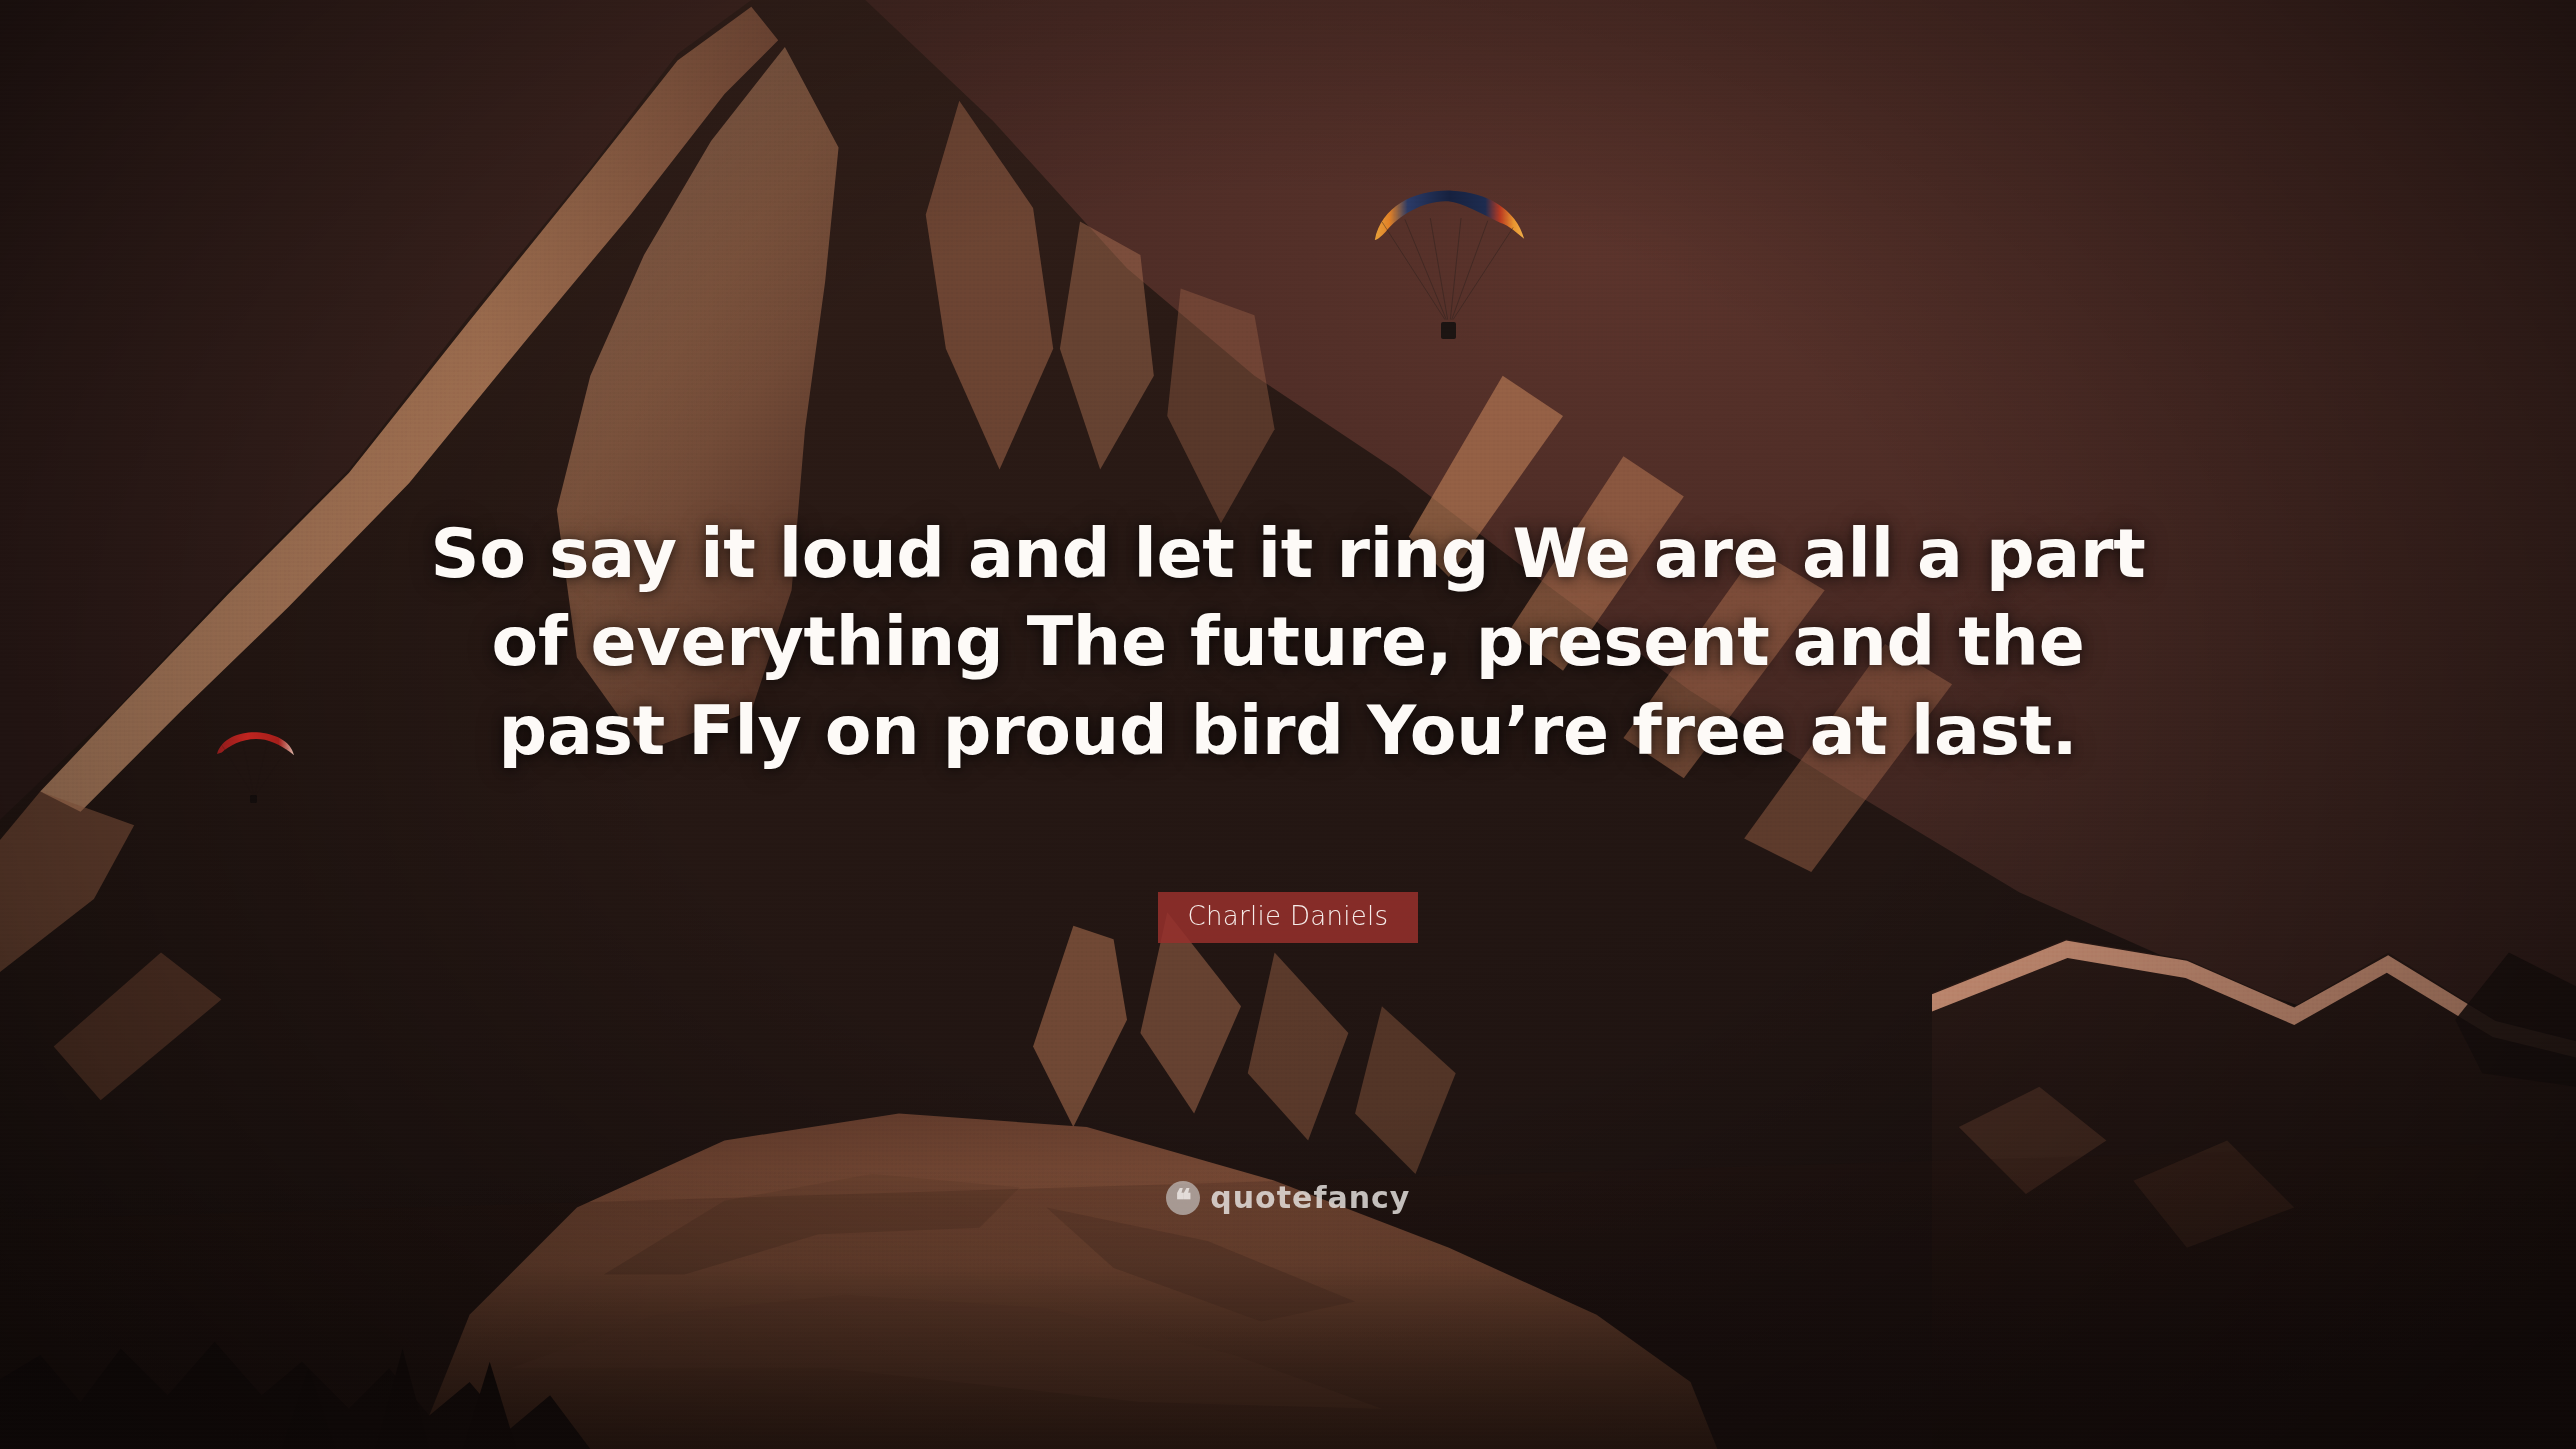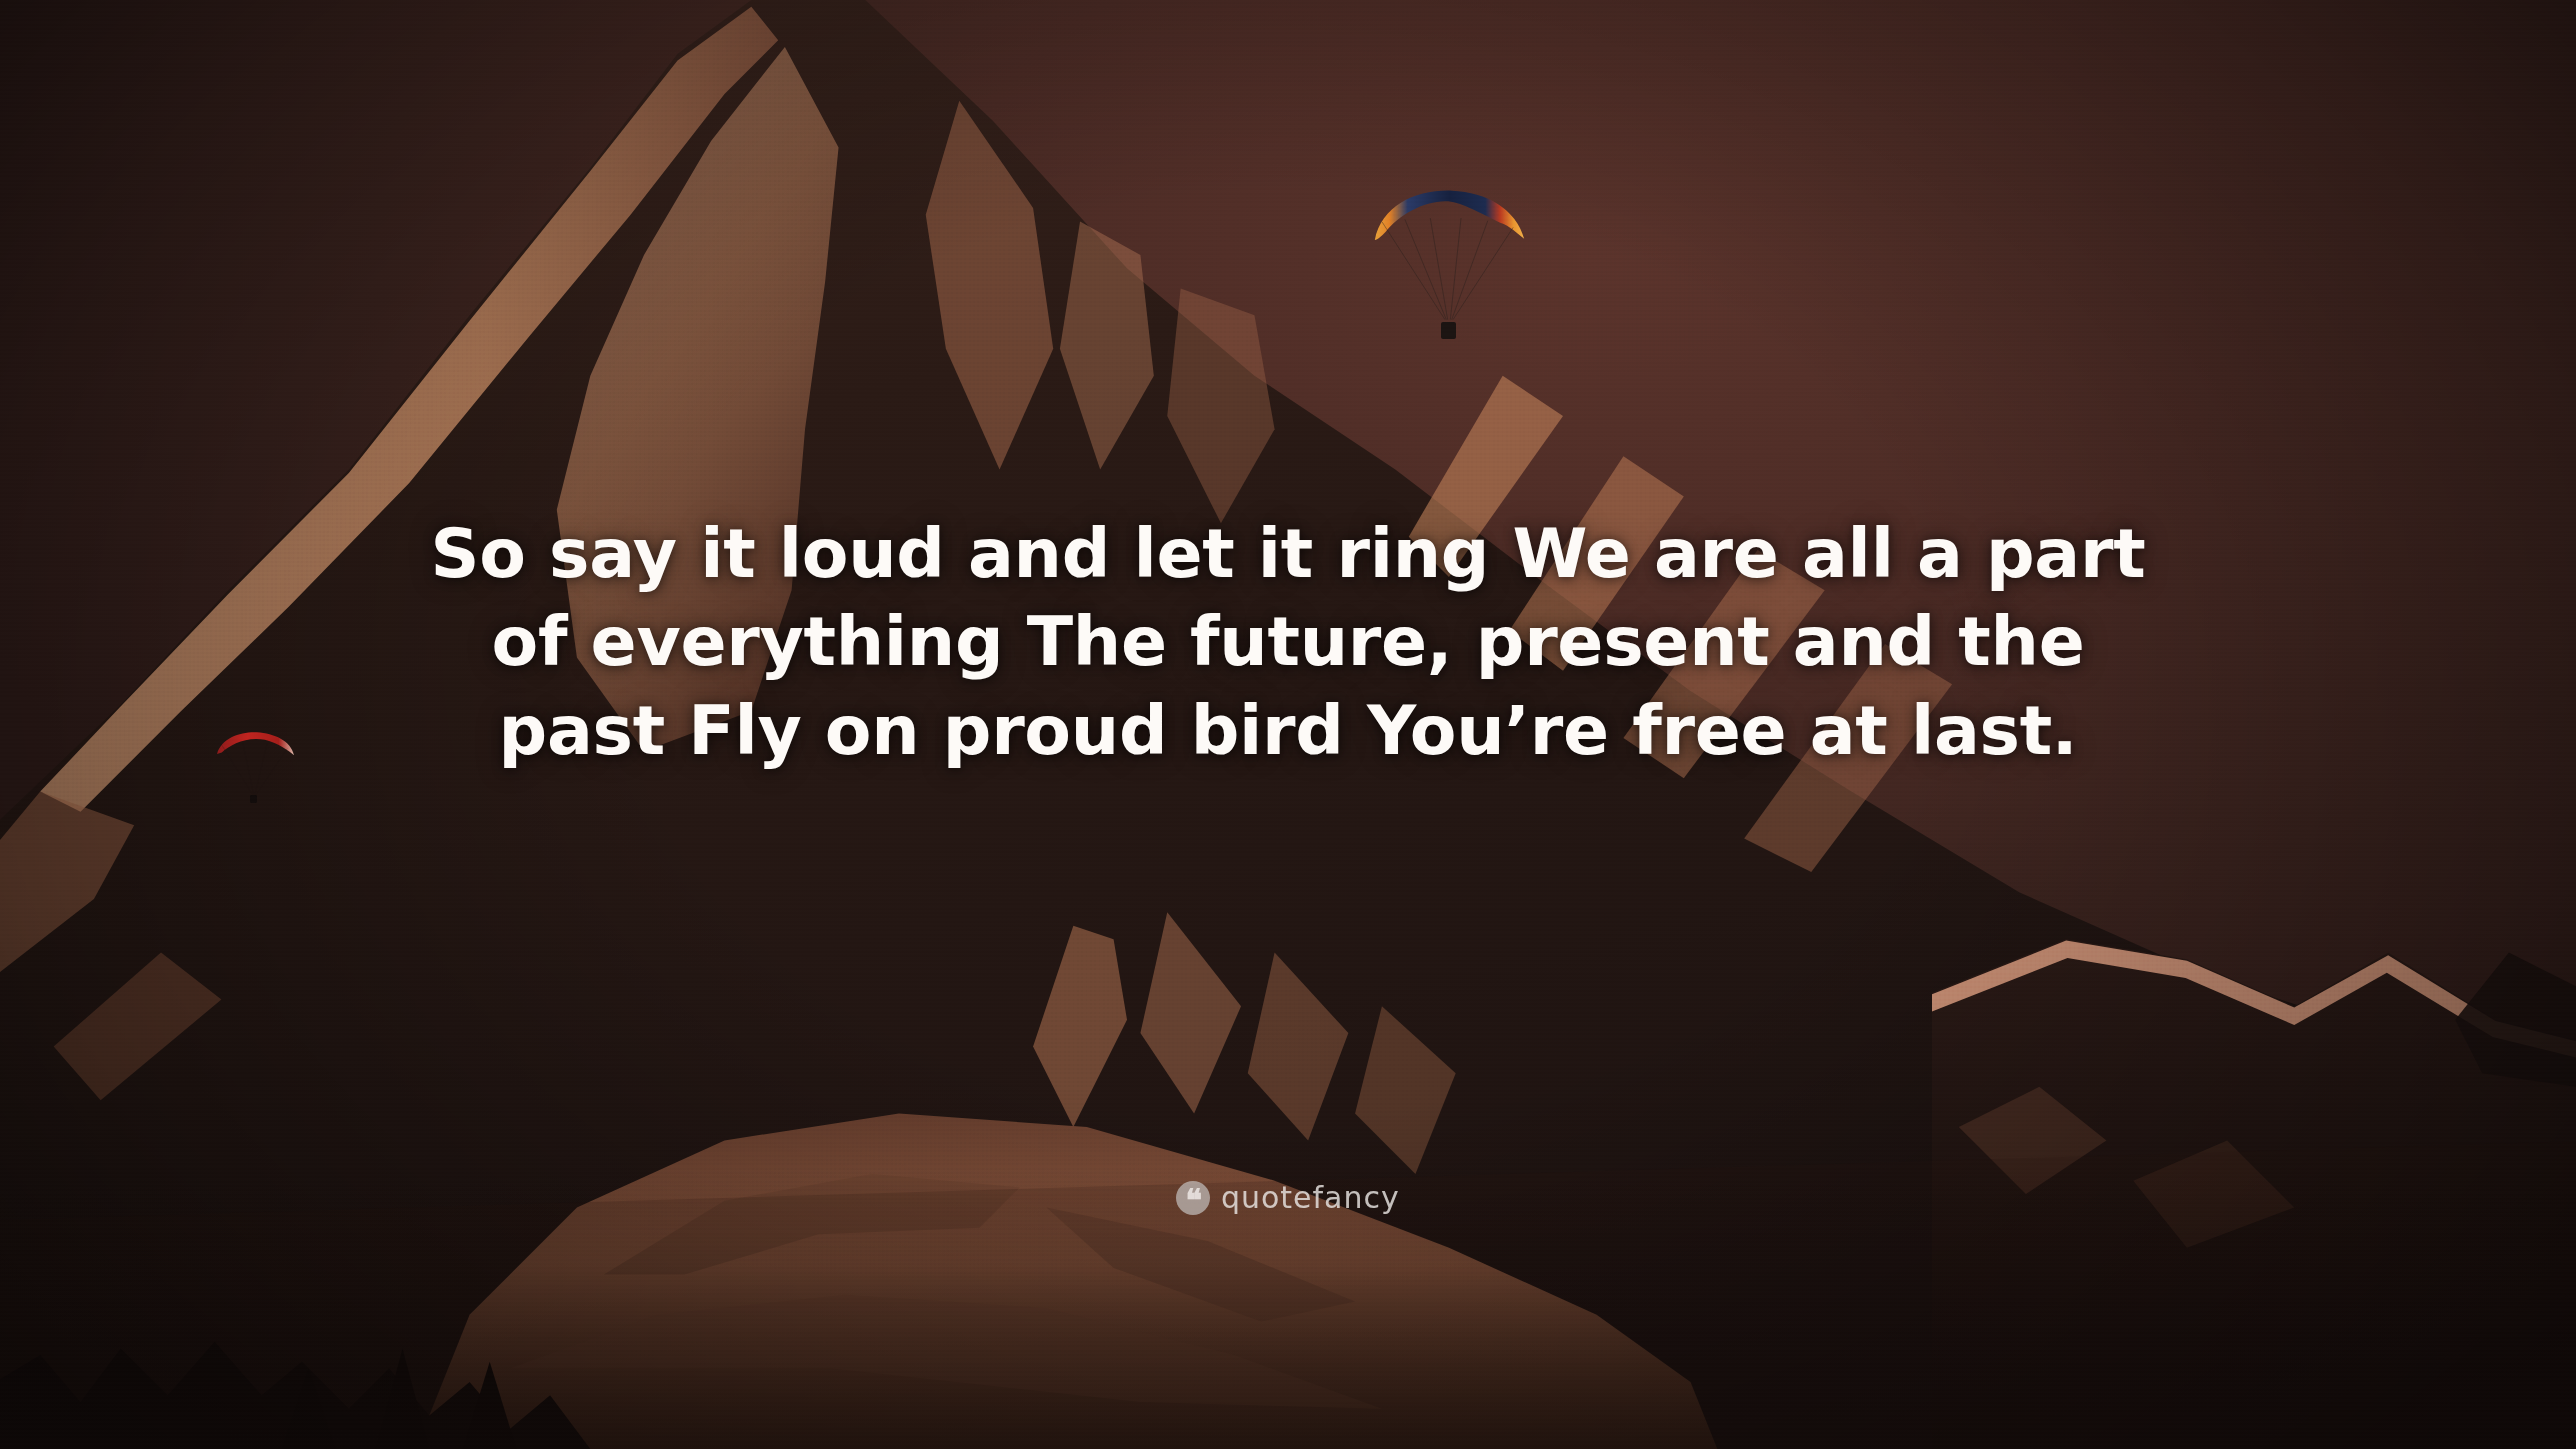--- a/index.html
+++ b/index.html
@@ -119,21 +119,21 @@
     line-height:0.5;
     color:#ffffff;
     font-weight:700;
     margin-top:5.4px;
     letter-spacing:-1.3px;
   }
   .wm-text {
     color:#e9e5e2;
     font-family:"DejaVu Sans", sans-serif;
     font-size:30px;
-    font-weight:400;
+    font-weight:700;
     letter-spacing:1px;
     line-height:1;
   }
 
   
   .grain {
     position:absolute; inset:0;
     opacity:0.16;
     mix-blend-mode:overlay;
     background-image:
@@ -287,20 +287,23 @@
     <div class="pilot2"></div>
   </div>
 
   <div class="bottom-shade"></div>
   <div class="grain"></div>
 
   <div class="quote-block">
     <div class="quote-text">So say it loud and let it ring We are all a part of everything The future, present and the past Fly on proud bird You’re free at last.</div>
   </div>
 
+  <div class="author-wrap">
+    <div class="author-badge">Charlie Daniels</div>
+  </div>
 
   <div class="watermark">
     <div class="wm-badge">
       <span>❝</span>
     </div>
     <div class="wm-text">quotefancy</div>
   </div>
 
 </div>
 

